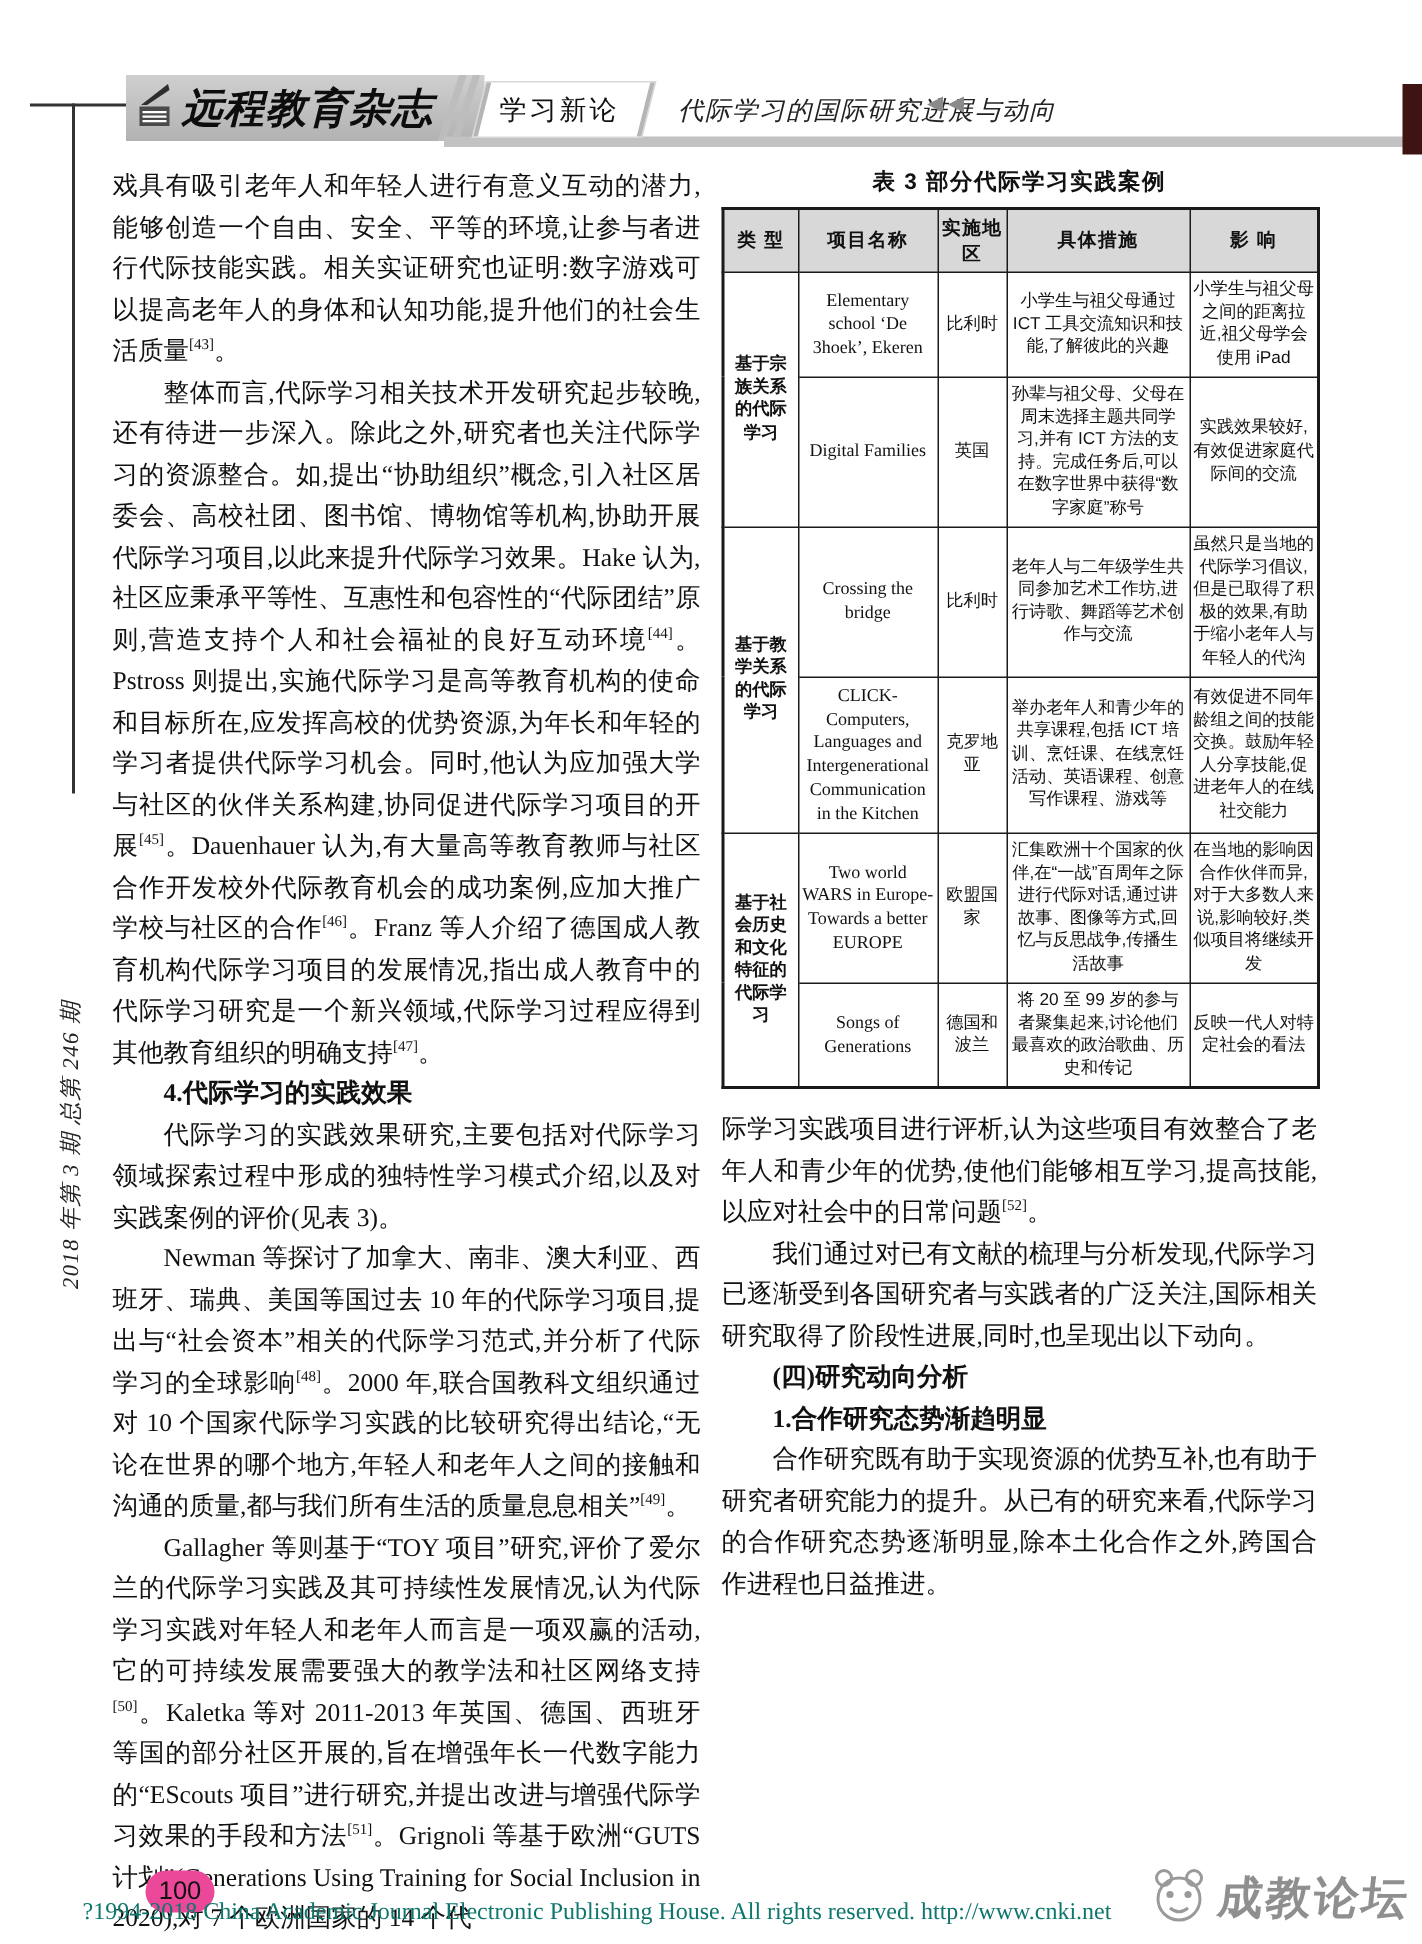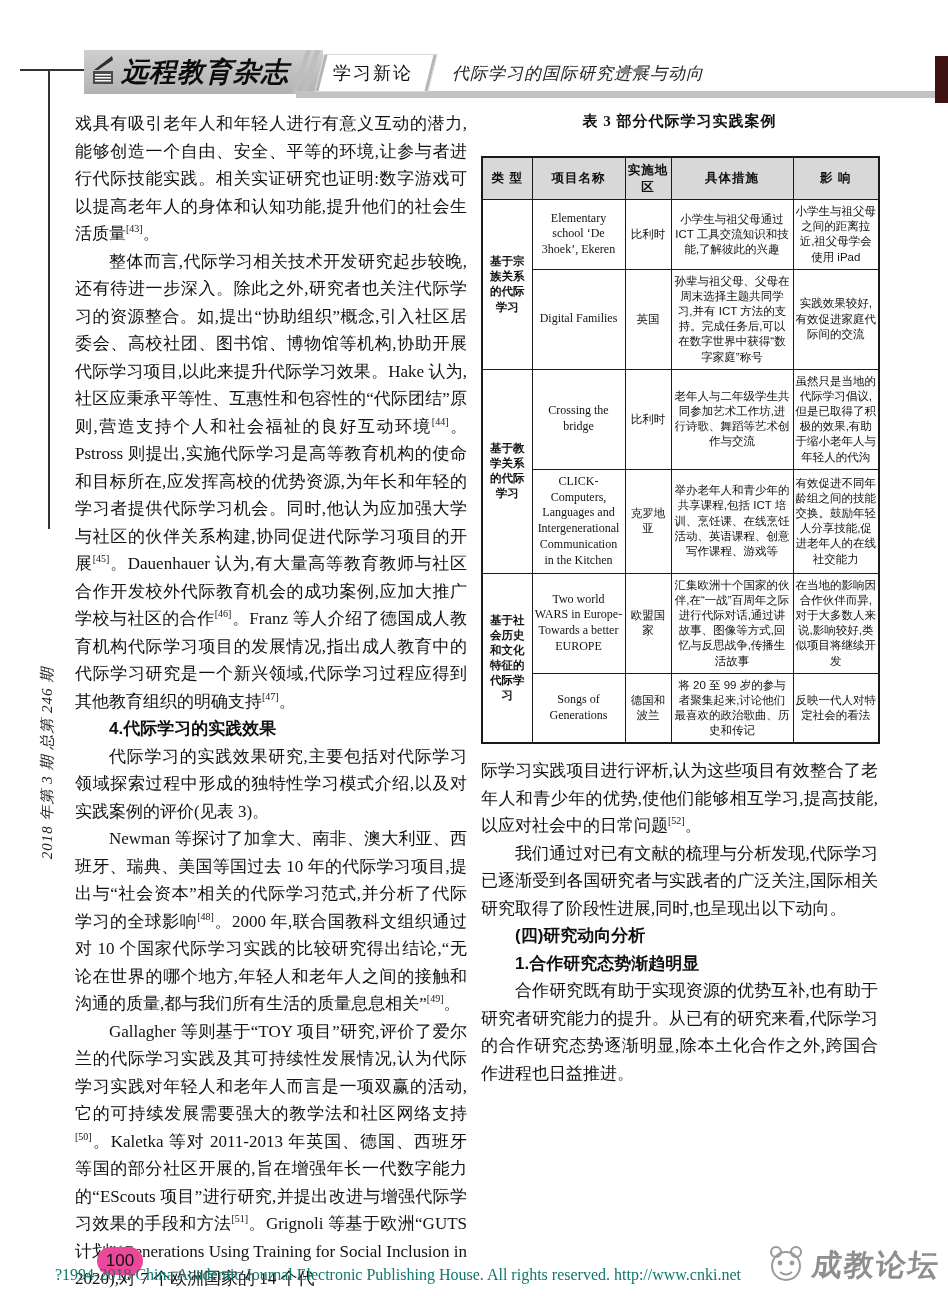--- a/index.html
+++ b/index.html
@@ -29,26 +29,26 @@
 
   
   .issue{position:absolute;left:-187px;top:752px;width:472px;height:22px;transform:rotate(-90deg);
          text-align:center;font-style:italic;font-size:15px;color:#222;letter-spacing:1px;}
 
   
   .col-left{position:absolute;left:75px;top:110px;width:392px;}
   .col-right{position:absolute;left:481px;top:110px;width:397px;}
   .para{margin:0;text-align:justify;font-size:17px;line-height:27.5px;}
   .para.indent{text-indent:2em;}
-  .para.heading{font-family:Liberation Sans, sans-serif;font-weight:bold;text-indent:2em;}
+  .para.heading{font-family:Liberation Serif, serif;font-weight:bold;text-indent:2em;}
   sup{font-size:10px;line-height:0;vertical-align:super;}
 
   
-  .table-caption{font-family:Liberation Serif, serif;font-weight:bold;
-                 font-size:15px;text-align:center;margin:2px 0 25px 0;letter-spacing:1px;}
+  .table-caption{font-family:Liberation Sans, sans-serif;font-weight:bold;
+                 font-size:15px;text-align:center;margin:2px 0 7px 0;letter-spacing:1px;}
   table.case-table{width:100%;border-collapse:collapse;table-layout:fixed;border:2px solid #1a1a1a;
                    margin-bottom:13px;}
   .case-table th,.case-table td{border:1px solid #1a1a1a;padding:4px 2px;text-align:center;
       vertical-align:middle;font-family:"Liberation Sans","DejaVu Sans",sans-serif;
       font-size:11.5px;line-height:1.32;word-break:break-word;}
   .case-table th{background:#d8d8d8;font-weight:bold;font-size:12.5px;letter-spacing:1px;}
   .case-table td.project{font-family:"Liberation Serif","DejaVu Serif",serif;font-size:12px;}
   .case-table td.cat{font-weight:bold;}
 
   

